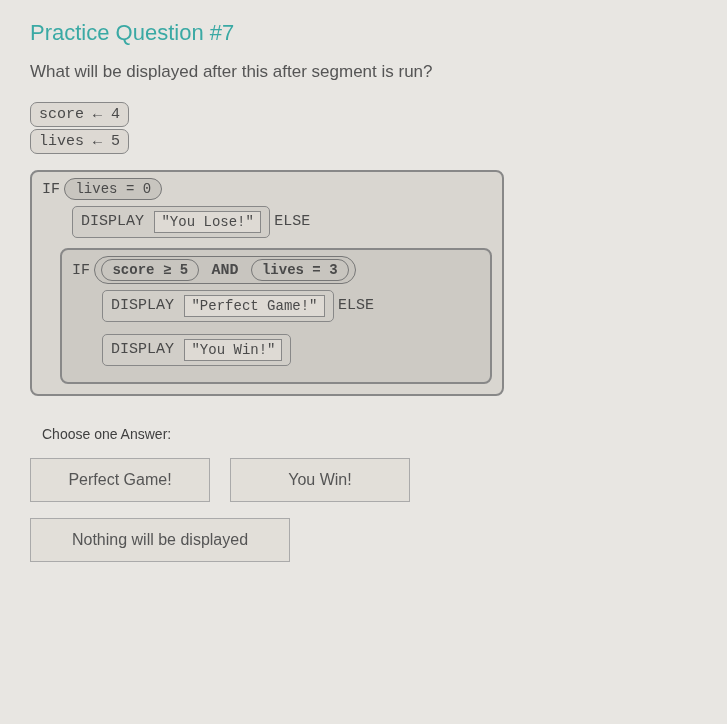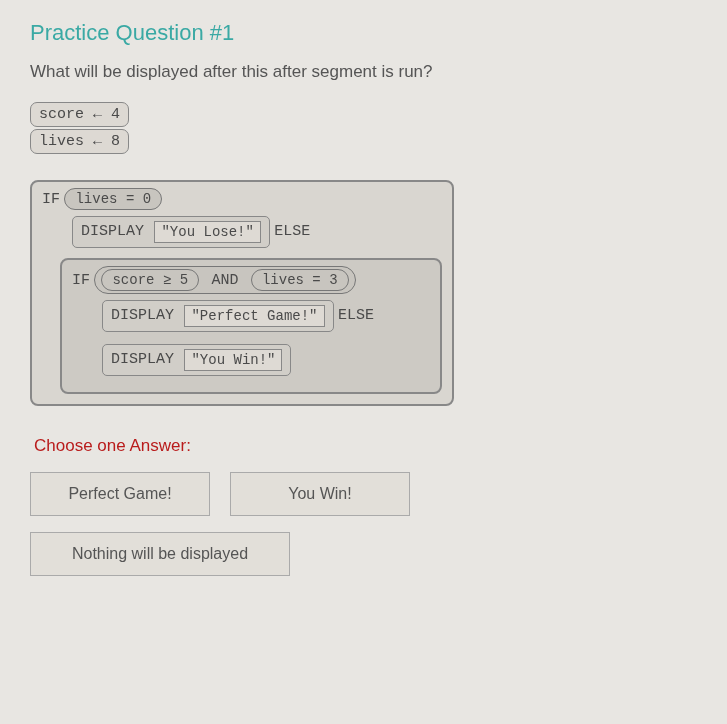--- a/index.html
+++ b/index.html
@@ -33,22 +33,22 @@
     background: #ddd9d3;
     padding: 3px 8px;
     margin-bottom: 2px;
     font-size: 15px;
   }
   .if-outer {
     border: 2px solid #888;
     border-radius: 8px;
     background: #d9d6d0;
     padding: 6px 10px 10px 10px;
-    width: 424px;
-    margin-top: 24px;
+    width: 474px;
+    margin-top: 14px;
   }
   .if-inner {
     border: 2px solid #888;
     border-radius: 8px;
     background: #cdcac4;
     padding: 6px 10px 10px 10px;
     margin-left: 18px;
     margin-top: 4px;
   }
   .kw {
@@ -69,42 +69,43 @@
   }
   .pill-outer {
     display: inline-block;
     border: 1px solid #777;
     border-radius: 16px;
     background: #c8c5bf;
     padding: 2px 6px;
     font-family: "Courier New", monospace;
     font-size: 14px;
     vertical-align: middle;
+    font-weight: bold;
   }
   .display-row {
     margin: 6px 0 6px 30px;
     border: 1px solid #888;
     border-radius: 5px;
     background: #d1cec8;
     display: inline-block;
     padding: 4px 8px;
   }
   .str-box {
     display: inline-block;
     border: 1px solid #888;
     background: #dedad4;
     padding: 2px 6px;
     font-family: "Courier New", monospace;
     font-size: 14px;
     margin-left: 6px;
   }
   .choose {
-    font-size: 17px;
-    color: #b91c1c;
-    margin: 30px 0 16px 4px;
+    font-size: 14px;
+    color: #404040;
+    margin: 30px 0 16px 12px;
   }
   .answers {
     display: flex;
     gap: 20px;
     flex-wrap: wrap;
   }
   .answer {
     border: 1px solid #aaa;
     background: #e2dfd9;
     padding: 12px 32px;
@@ -112,26 +113,26 @@
     text-align: center;
     font-size: 16px;
     color: #555;
     cursor: pointer;
   }
   .answer.wide { min-width: 260px; }
 </style>
 </head>
 <body>
 
-<div class="title">Practice Question #1</div>
+<div class="title">Practice Question #7</div>
 <div class="question">What will be displayed after this after segment is run?</div>
 
 <div class="code-area">
   <div><span class="assign-block mono">score ← 4</span></div>
-  <div><span class="assign-block mono">lives ← 8</span></div>
+  <div><span class="assign-block mono">lives ← 5</span></div>
 
   <div class="if-outer">
     <div>
       <span class="kw">IF</span>
       <span class="pill">lives = 0</span>
     </div>
     <div class="display-row">
       <span class="kw">DISPLAY</span>
       <span class="str-box">"You Lose!"</span>
     </div>

